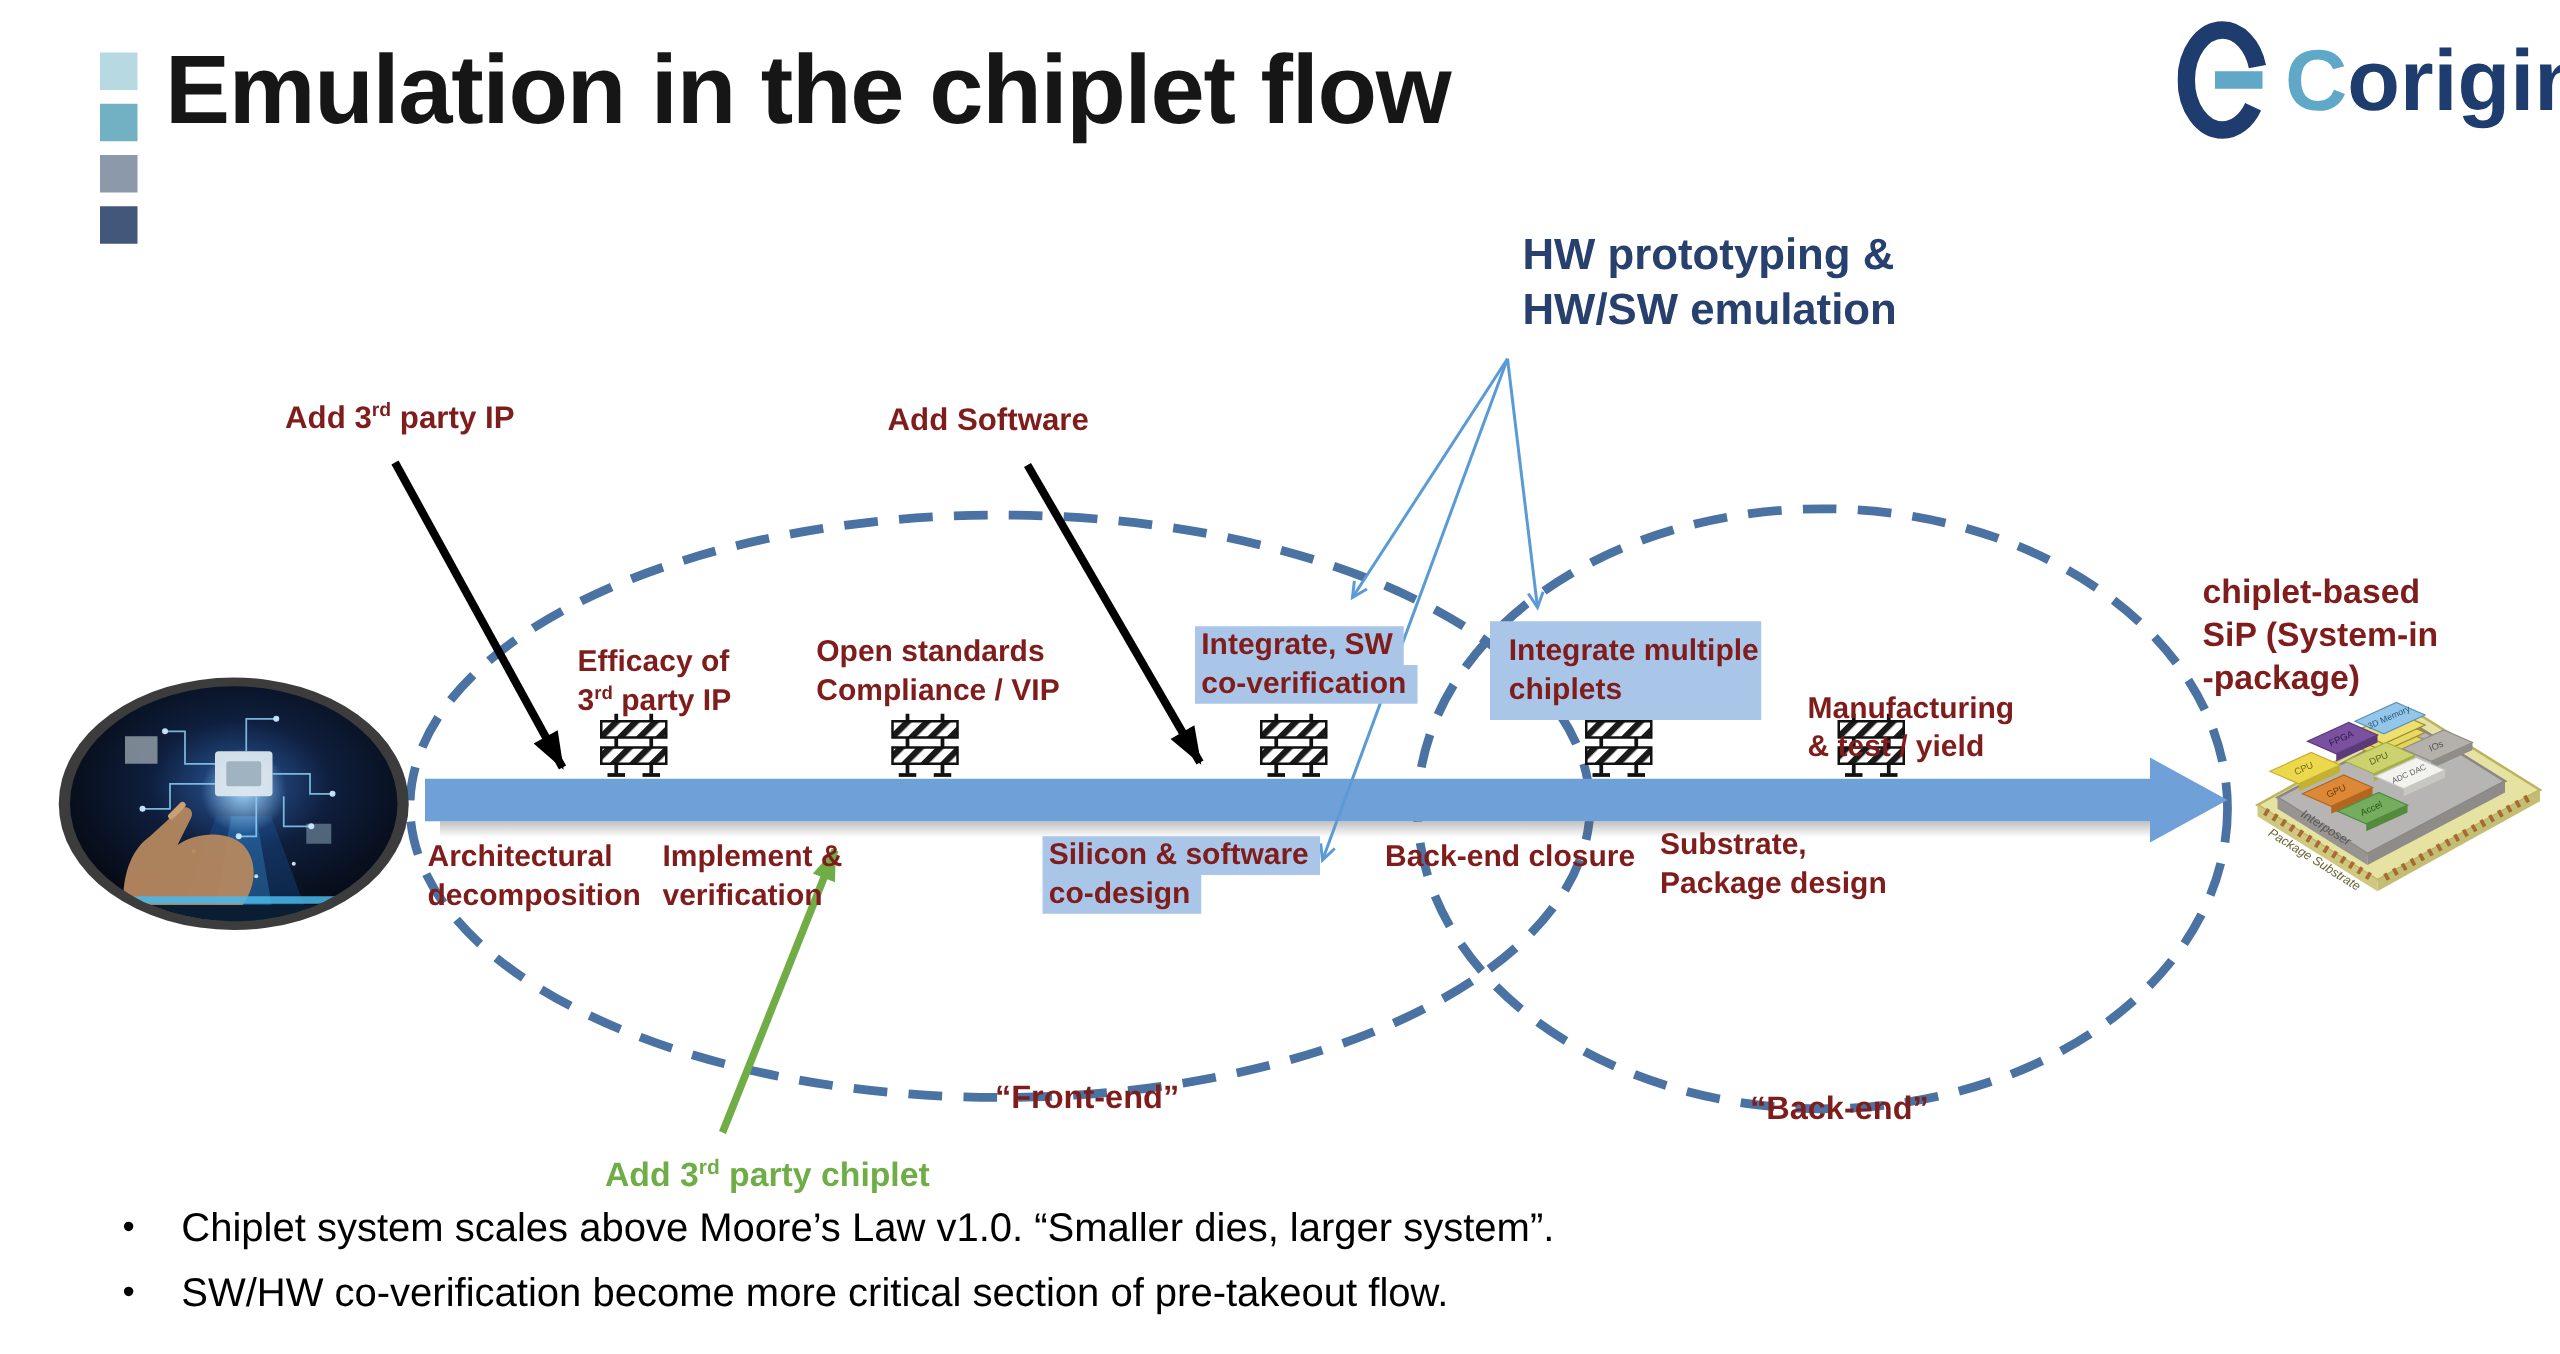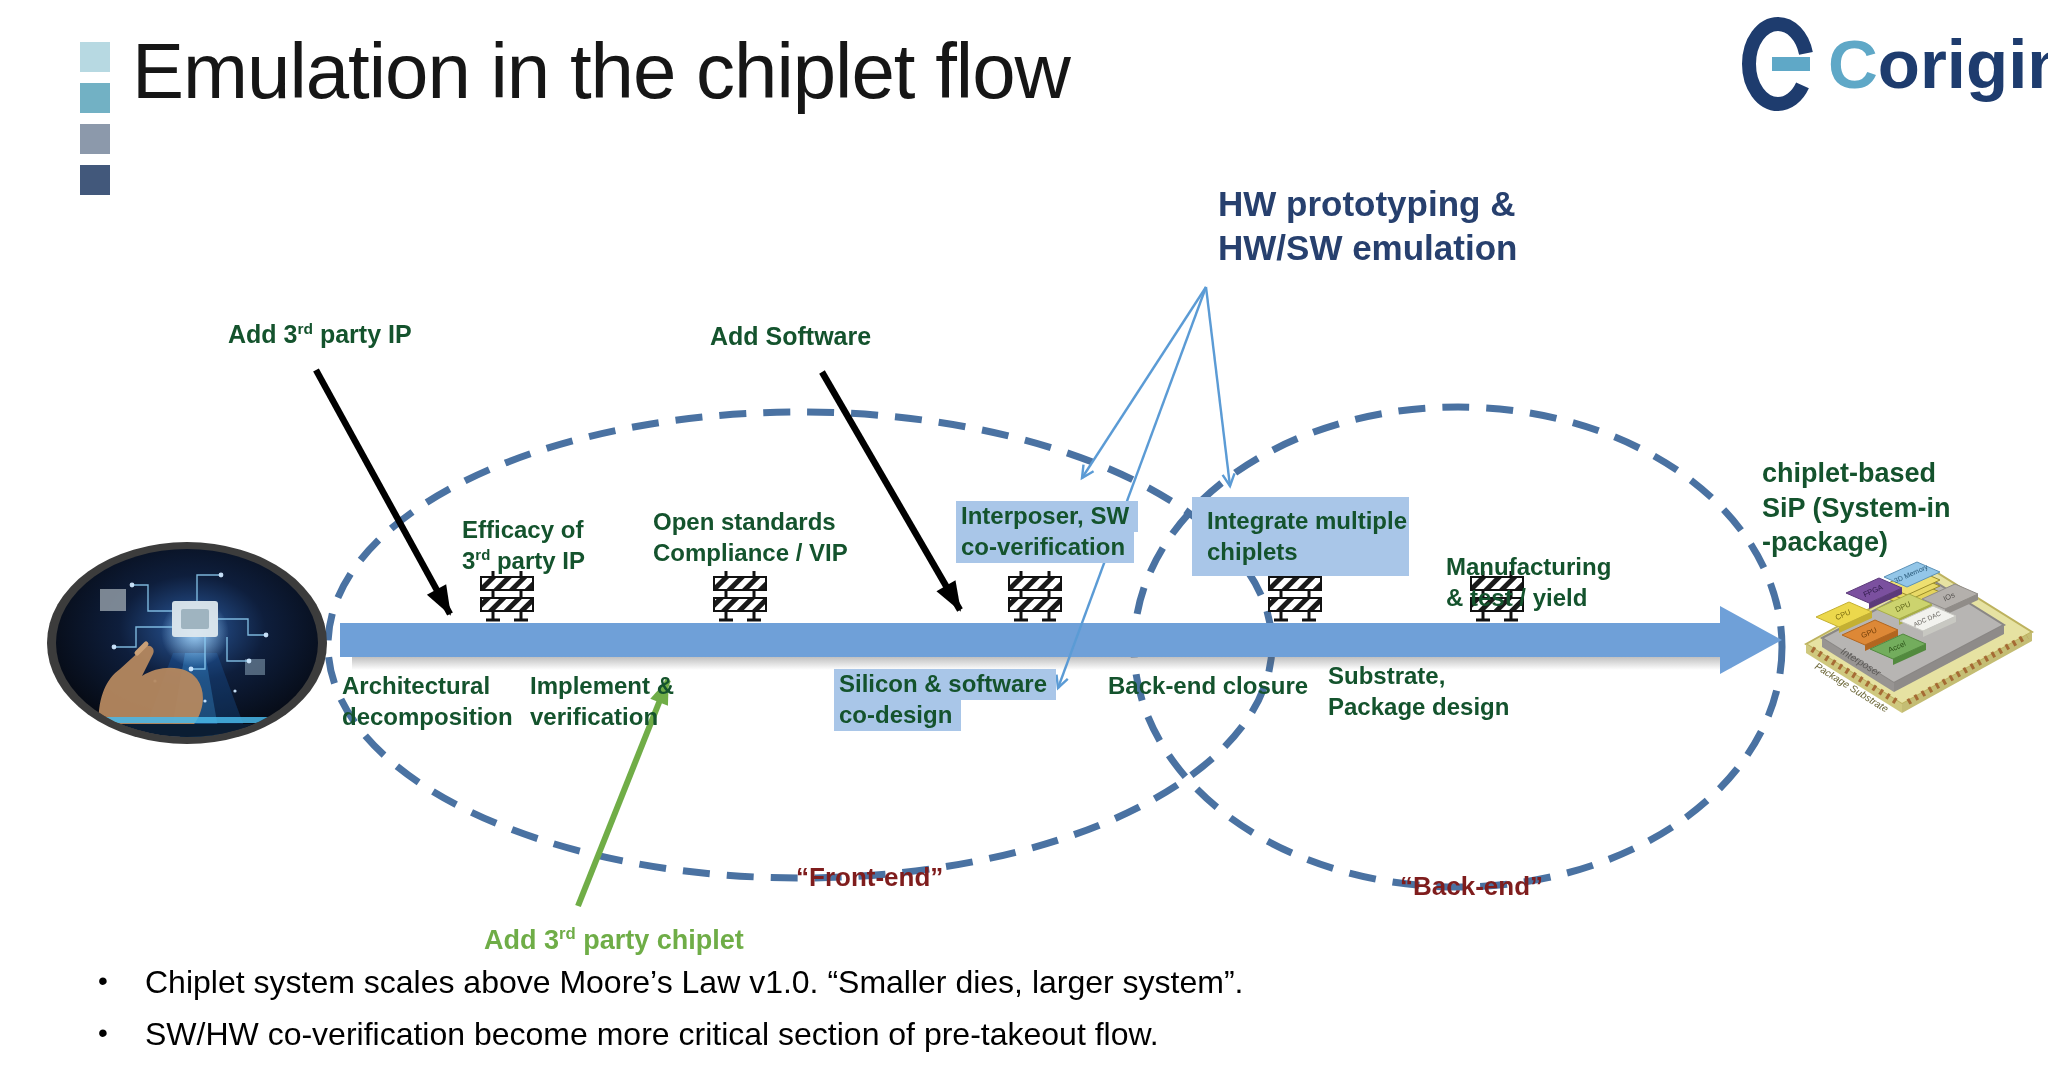--- a/index.html
+++ b/index.html
@@ -5,28 +5,28 @@
   html,body { margin:0; padding:0; background:#ffffff; }
   .slide {
     position:relative; width:2048px; height:1083px; overflow:hidden;
     background:#ffffff; font-family:"Liberation Sans", sans-serif; color:#111;
   }
   .abs { position:absolute; }
   
   .accent-sq { position:absolute; left:80px; width:30px; height:30px; }
   .slide-title {
     position:absolute; left:132px; top:26px; margin:0;
-    font-size:78px; font-weight:400; letter-spacing:-1px; color:#161616; white-space:nowrap;
+    font-size:78px; font-weight:700; letter-spacing:-1px; color:#161616; white-space:nowrap;
   }
   
   .logo { position:absolute; left:1742px; top:16px; display:flex; align-items:center; gap:10px; }
   .logo-word { font-size:69px; font-weight:700; letter-spacing:0px; white-space:nowrap; }
   .lw-lt { color:#5fa8c7; } .lw-nv { color:#1e3c6e; }
   
-  .lbl { position:absolute; font-weight:700; font-size:24px; line-height:1.3; color:#14532d; white-space:nowrap; }
+  .lbl { position:absolute; font-weight:700; font-size:24px; line-height:1.3; color:#7f1d1d; white-space:nowrap; }
   .lbl span, .lbl sup { white-space:pre; }
   sup { font-size:0.62em; }
   .callout { font-size:25px; }
   .hwproto { position:absolute; left:1218px; top:182px; font-weight:700; font-size:35px; line-height:1.25; color:#27406e; white-space:nowrap; }
   .hl { background:#a9c6e8; padding:1px 9px 3px 5px; }
   .stage-box { position:absolute; background:#a9c6e8; }
   .stage-box .inner { padding:8px 0 0 15px; }
   .region-lbl { font-size:26px; color:#7f1d1d; }
   .green-lbl { font-size:27px; color:#6fad47; }
   .endpoint { font-size:27px; line-height:1.28; }
@@ -239,21 +239,21 @@
 
   <div class="lbl" style="left:462px;top:514px;">
     <div>Efficacy of</div>
     <div><span>3</span><sup>rd</sup><span> party IP</span></div>
   </div>
   <div class="lbl" style="left:653px;top:506px;">
     <div>Open standards</div>
     <div>Compliance / VIP</div>
   </div>
   <div class="lbl" style="left:956px;top:500px;">
-    <div><span class="hl">Interposer, SW</span></div>
+    <div><span class="hl">Integrate, SW</span></div>
     <div><span class="hl">co-verification</span></div>
   </div>
   <div class="stage-box" style="left:1192px;top:497px;width:217px;height:79px;">
     <div class="lbl inner" style="position:static;">
       <div>Integrate multiple</div>
       <div>chiplets</div>
     </div>
   </div>
   <div class="lbl" style="left:1446px;top:506px;margin-top:45px;">
     <div>Manufacturing</div>

